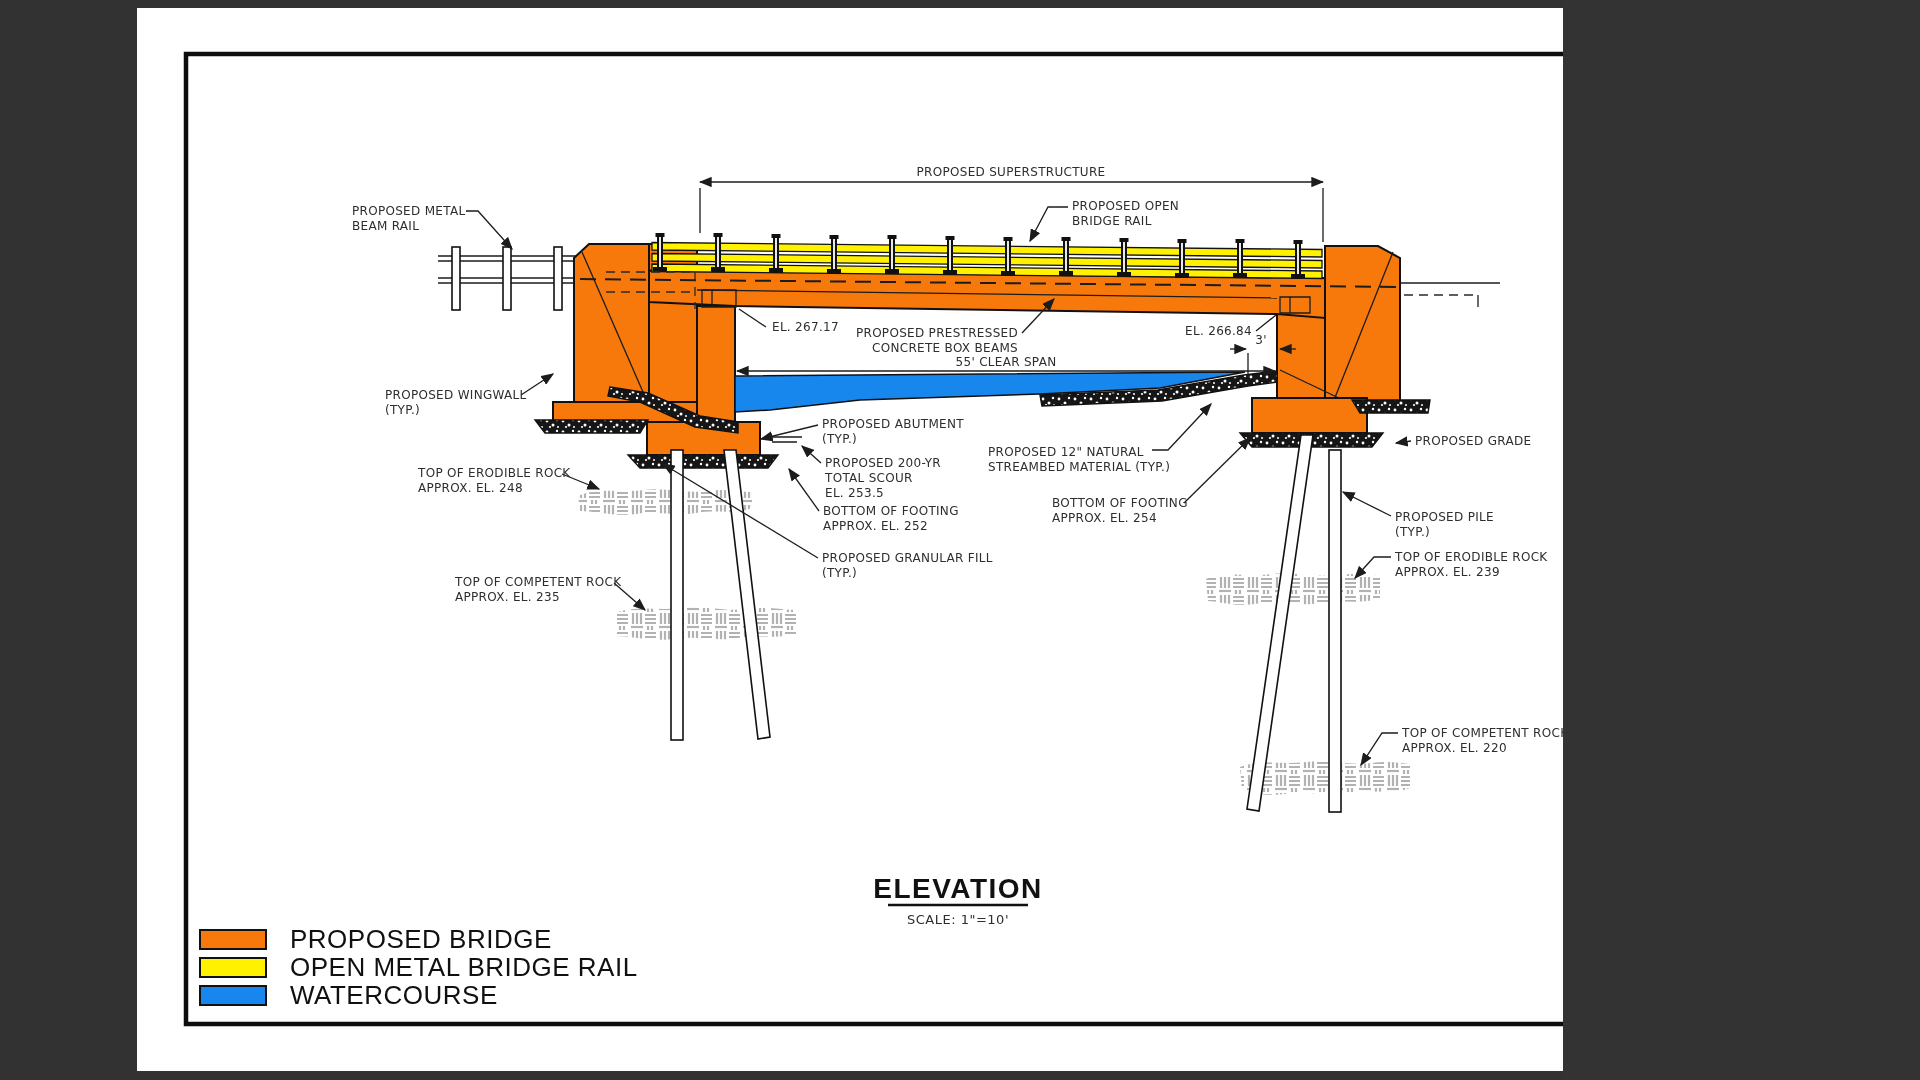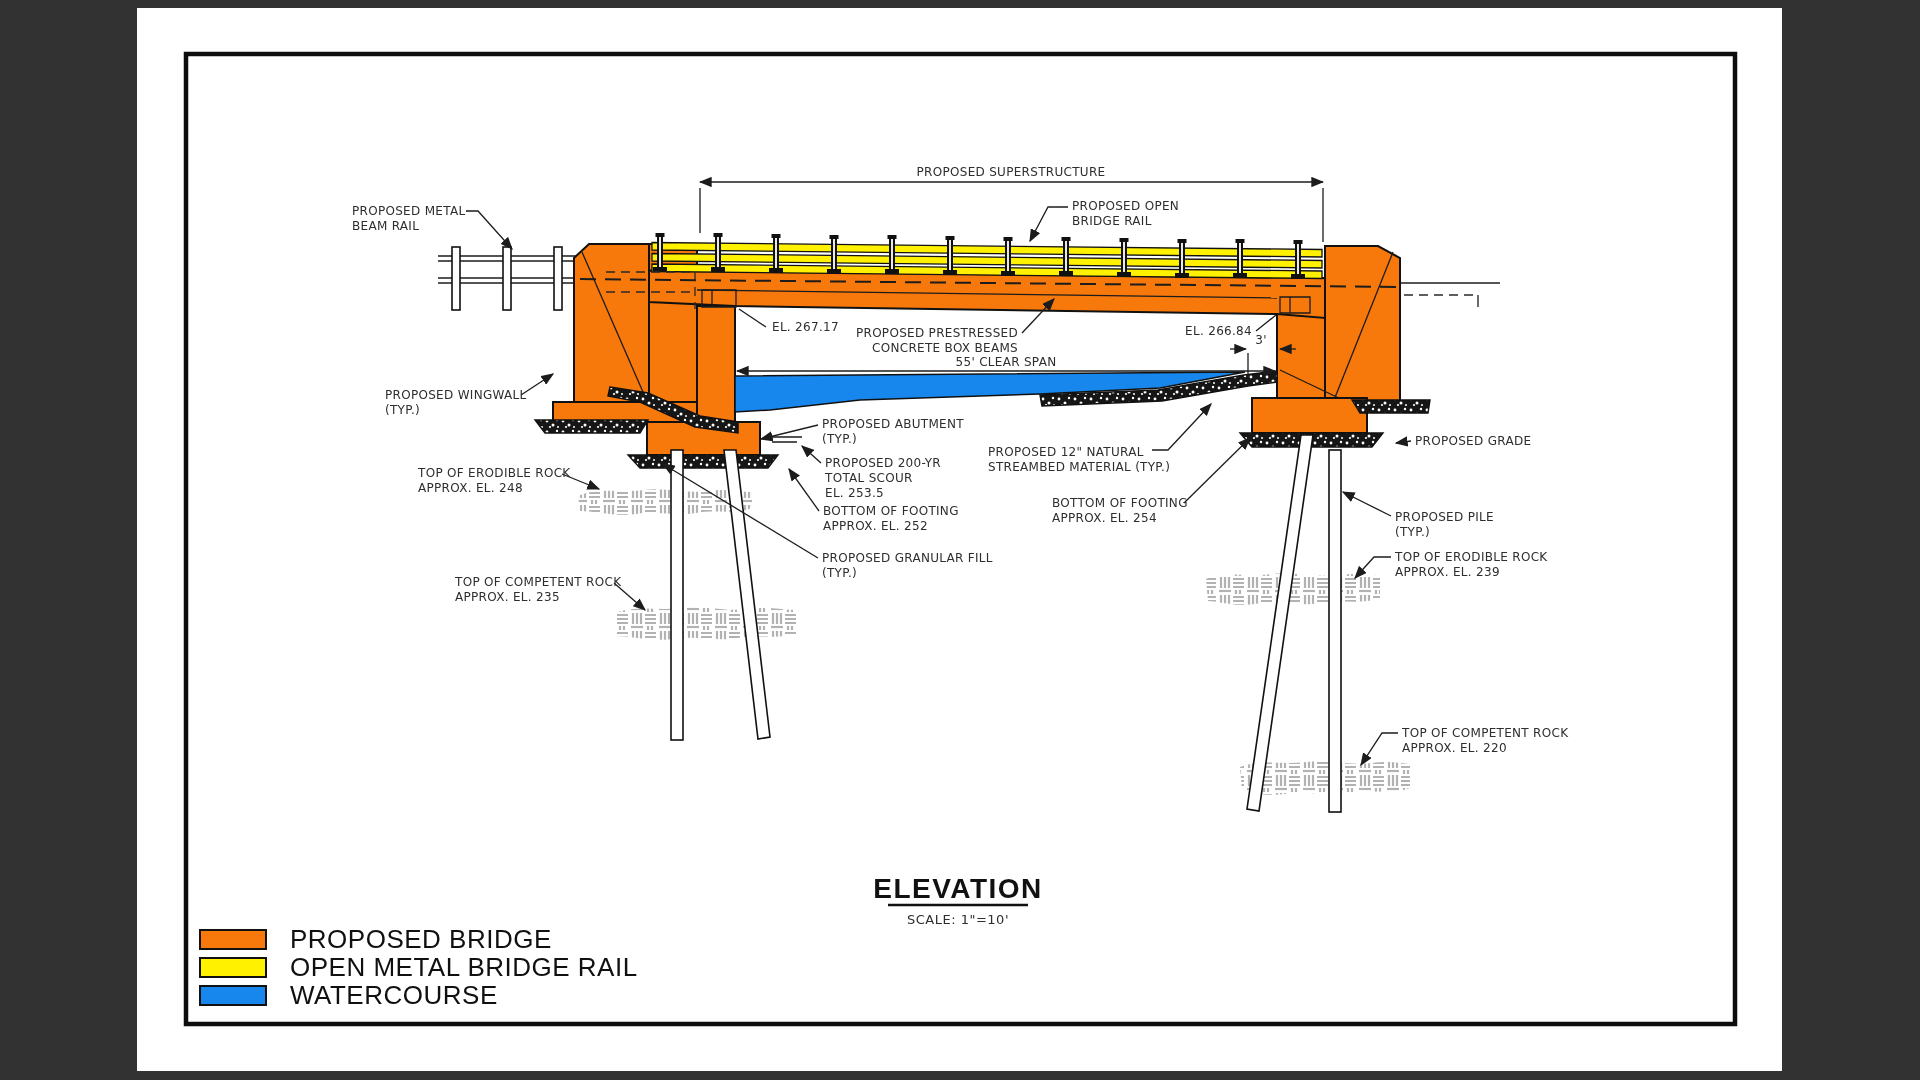--- a/index.html
+++ b/index.html
@@ -1,16 +1,16 @@
 <!DOCTYPE html>
 <html><head>
 <meta charset="utf-8">
 <style>
   html,body{margin:0;padding:0;background:#333;}
-  .stage{position:relative;width:1920px;height:1080px;background:#737373;overflow:hidden;
+  .stage{position:relative;width:1563px;height:1080px;background:#737373;overflow:hidden;
          font-family:"DejaVu Sans",sans-serif;}
   svg{display:block}
   .ann{font-family:"DejaVu Sans",sans-serif;font-size:12px;letter-spacing:.3px;fill:#2e2e2e;}
   .dim{font-family:"DejaVu Sans",sans-serif;font-size:12px;letter-spacing:.3px;fill:#2e2e2e;}
   .ttl{font-family:"Liberation Sans",sans-serif;font-size:28px;font-weight:bold;letter-spacing:1.5px;fill:#111;}
   .scl{font-family:"DejaVu Sans",sans-serif;font-size:13px;letter-spacing:.5px;fill:#2e2e2e;}
   .leg{font-family:"Liberation Sans",sans-serif;font-size:26px;letter-spacing:.5px;fill:#101010;}
   .ln{stroke:#1c1c1c;stroke-width:1.3;fill:none;}
   .orange{fill:#F8790B;stroke:#111;stroke-width:2;}
   .yellowbar{fill:#FFF100;stroke:#111;stroke-width:1.3;}

